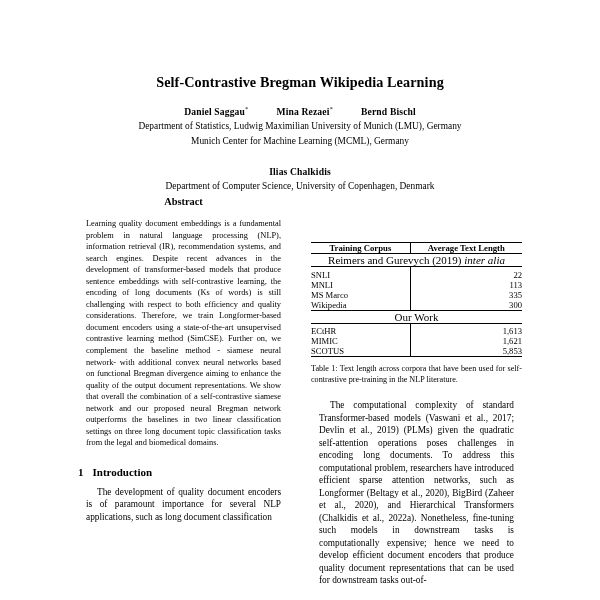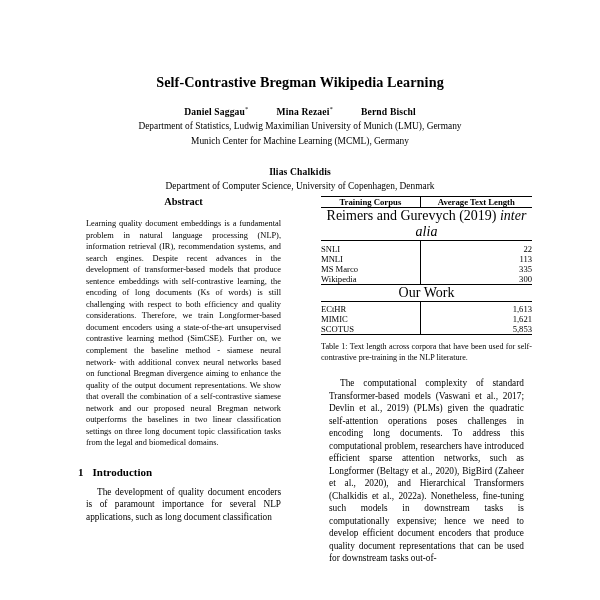--- a/index.html
+++ b/index.html
@@ -65,21 +65,21 @@
     letter-spacing: 0.15px;
   }
 
   
   .columns {
     position: absolute;
     top: 196px;
     left: 0;
     width: 540px;
     display: flex;
-    gap: 32px;
+    gap: 22px;
     padding: 0 78px;
     box-sizing: border-box;
   }
   .col {
     width: 211px;
     flex: 0 0 211px;
   }
   .col-right {
     width: 211px;
     flex: 0 0 211px;
@@ -117,41 +117,42 @@
   .body-text.indent { text-indent: 11px; }
 
   
   .table-wrap {
     font-size: 8.6px;
   }
   table.corpus-table {
     border-collapse: collapse;
     width: 100%;
     table-layout: fixed;
+    margin-top: 46px;
   }
   table.corpus-table td,
   table.corpus-table th {
     padding: 0;
     vertical-align: middle;
   }
   .rule-thick { border-top: 1.1px solid #000; }
   .rule-thin  { border-top: 0.7px solid #000; }
 
   .th-cell {
     font-weight: bold;
     font-size: 8.7px;
     text-align: center;
     padding: 3.5px 0 3.5px 0;
   }
   .th-left  { text-align: center; }
   .th-right { text-align: center; }
   .vline { border-left: 0.8px solid #000; }
   .span-cell {
     text-align: center;
-    font-size: 14px;
+    font-size: 11px;
     padding: 3.5px 0 3.5px 0;
   }
   .span-cell .ital { font-style: italic; }
   .name-cell {
     text-align: left;
     font-size: 8.6px;
     padding: 1.0px 0 1.0px 4px;
   }
   .val-cell {
     text-align: right;

